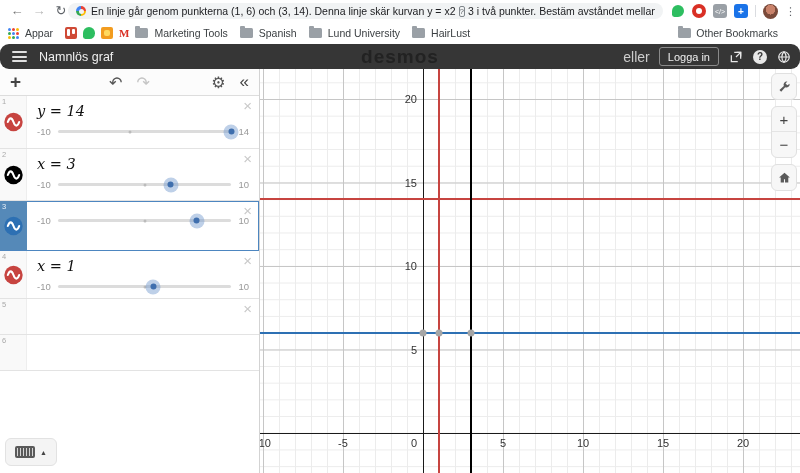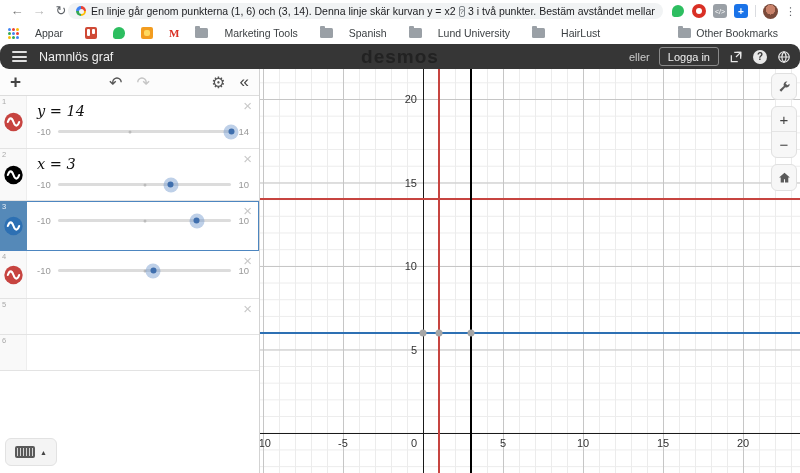--- a/index.html
+++ b/index.html
@@ -23,21 +23,21 @@
     font-size:7px; color:#fff; }
   .ev { background:#fff; } .evblob { width:12px; height:12px; background:#2dbe60; border-radius:50% 50% 50% 20%; }
   .redc { background:#d93025; border-radius:50%; position:relative; }
   .redc::after { content:""; position:absolute; inset:4px; background:#fff; border-radius:50%; }
   .codeic { background:#9aa0a6; }
   .blueic { background:#1a73e8; font-size:10px; font-weight:bold; }
   .vsep { width:1px; height:12px; background:#dadce0; }
   .avatar { width:15px; height:15px; border-radius:50%; background:radial-gradient(circle at 50% 38%, #c9826a 0 40%, #7a4a3a 41% 100%); }
   .dots3 { color:#5f6368; font-size:11px; }
 
-  .bookmarks { height:22px; background:#fff; display:flex; align-items:center; padding:0 8px; gap:16px; position:relative; }
+  .bookmarks { height:22px; background:#fff; display:flex; align-items:center; padding:0 8px; gap:6px; position:relative; }
   .bmlabel { font-size:10.5px; color:#3c4043; margin-right:6px; white-space:nowrap; }
   .appsgrid { width:11px; height:11px; display:grid; grid-template-columns:repeat(3,1fr); gap:1px; }
   .appsgrid i { border-radius:50%; }
   .bmico { width:12px; height:12px; border-radius:2px; flex:0 0 auto; }
   .trello { background:#cf4a36; position:relative; }
   .trello::before, .trello::after { content:""; position:absolute; top:2px; width:3px; background:#fff; border-radius:1px; }
   .trello::before { left:2px; height:7px; } .trello::after { right:2px; height:5px; }
   .evg { background:#2dbe60; border-radius:50% 50% 45% 20%; }
   .orangeic { background:#f29c1f; position:relative; }
   .orangeic::after { content:""; position:absolute; inset:3px; background:#ffd95e; border-radius:2px; }
@@ -48,21 +48,21 @@
 
   
   .dheader { height:25px; background:#363636; position:relative; display:flex; align-items:center; color:#eee;border-radius:9px; }
   .burger { width:15px; height:11px; margin:0 12px 0 12px; display:flex; flex-direction:column; justify-content:space-between; }
   .burger i { height:2px; background:#e0e0e0; border-radius:1px; }
   .gtitle { font-size:12.5px; color:#f0f0f0; }
   .dlogo { position:absolute; left:50%; transform:translateX(-50%); font-size:19px; letter-spacing:1px; color:#222;
     font-weight:bold; }
   .hright { position:absolute; right:8px; display:flex; align-items:center; gap:9px; }
   .btn-green { background:#2c9e49; color:#fff; font-size:11px; padding:3px 8px; border-radius:3px; border:none; }
-  .eller { font-size:11px; color:#ccc; }
+  .eller { font-size:14px; color:#ccc; }
   .btn-login { background:transparent; color:#eee; font-size:11px; padding:2.5px 8px; border-radius:3px; border:1px solid #8a8a8a; }
   .hico { width:16px; height:16px; display:flex; align-items:center; justify-content:center; }
   .helpc { width:14px; height:14px; border-radius:50%; background:#e8e8e8; color:#363636; font-size:10px; font-weight:bold;
     display:flex; align-items:center; justify-content:center; }
 
   
   .main { display:flex; height:404px; }
 
   
   .panel { width:260px; position:relative; border-right:1px solid #d3d3d3; background:#fff; }
@@ -294,20 +294,21 @@
         <div class="row" style="height: 48px;">
           <div class="gutter">
             <span class="rownum">4</span>
             <svg width="21" height="21" viewBox="0 0 24 24" class="expricon">
               <circle cx="12" cy="12" r="10.5" fill="#c74440"></circle>
               <path d="M5.5 12 c2-5.5 4.5-5.5 6.5 0 c2 5.5 4.5 5.5 6.5 0" stroke="#fff" stroke-width="2.4" fill="none" stroke-linecap="round"></path>
             </svg>
           </div>
           <div class="rcontent">
             <span class="x-btn">×</span>
+            <div class="latex">x = 1</div>
             <div class="sliderline">
               <span class="slbl">-10</span>
               <div class="track">
                 <div class="zerodot" style="left: 50%;"></div>
                 <div class="knob" style="left: 55%;"></div>
               </div>
               <span class="slbl">10</span>
             </div>
           </div>
         </div>

